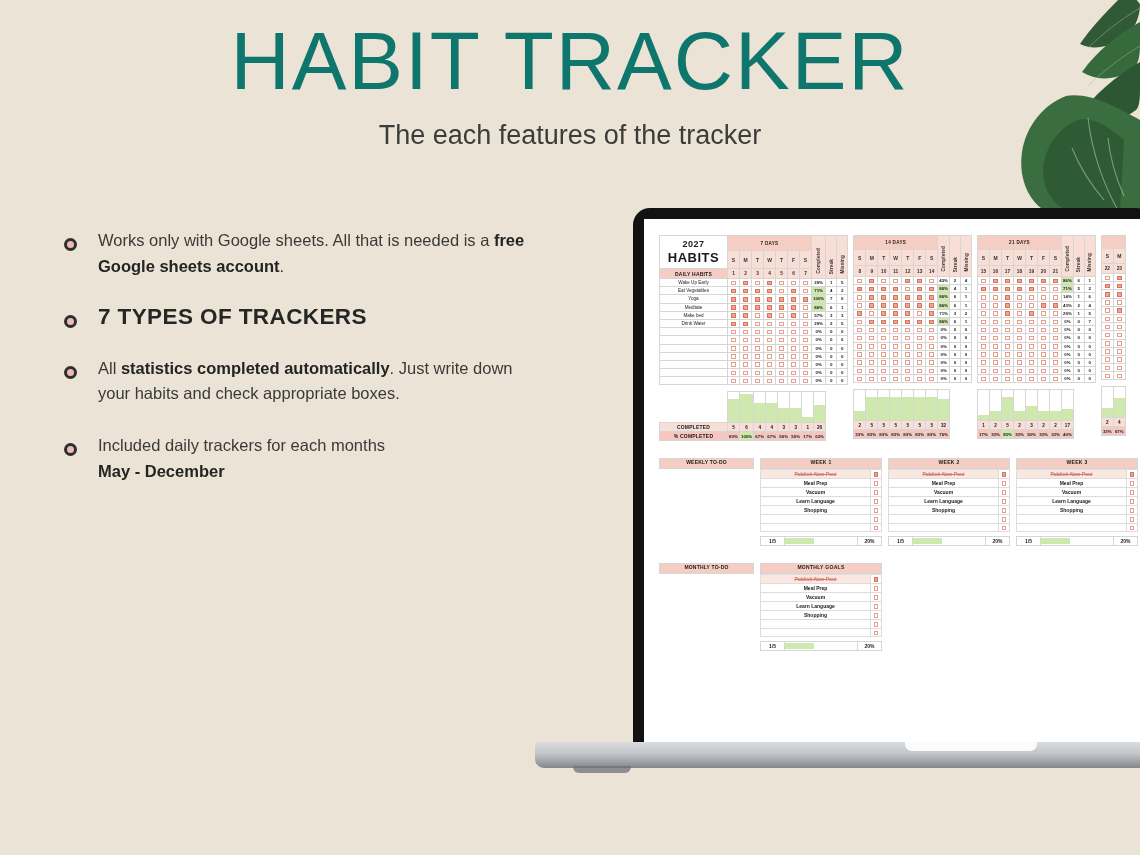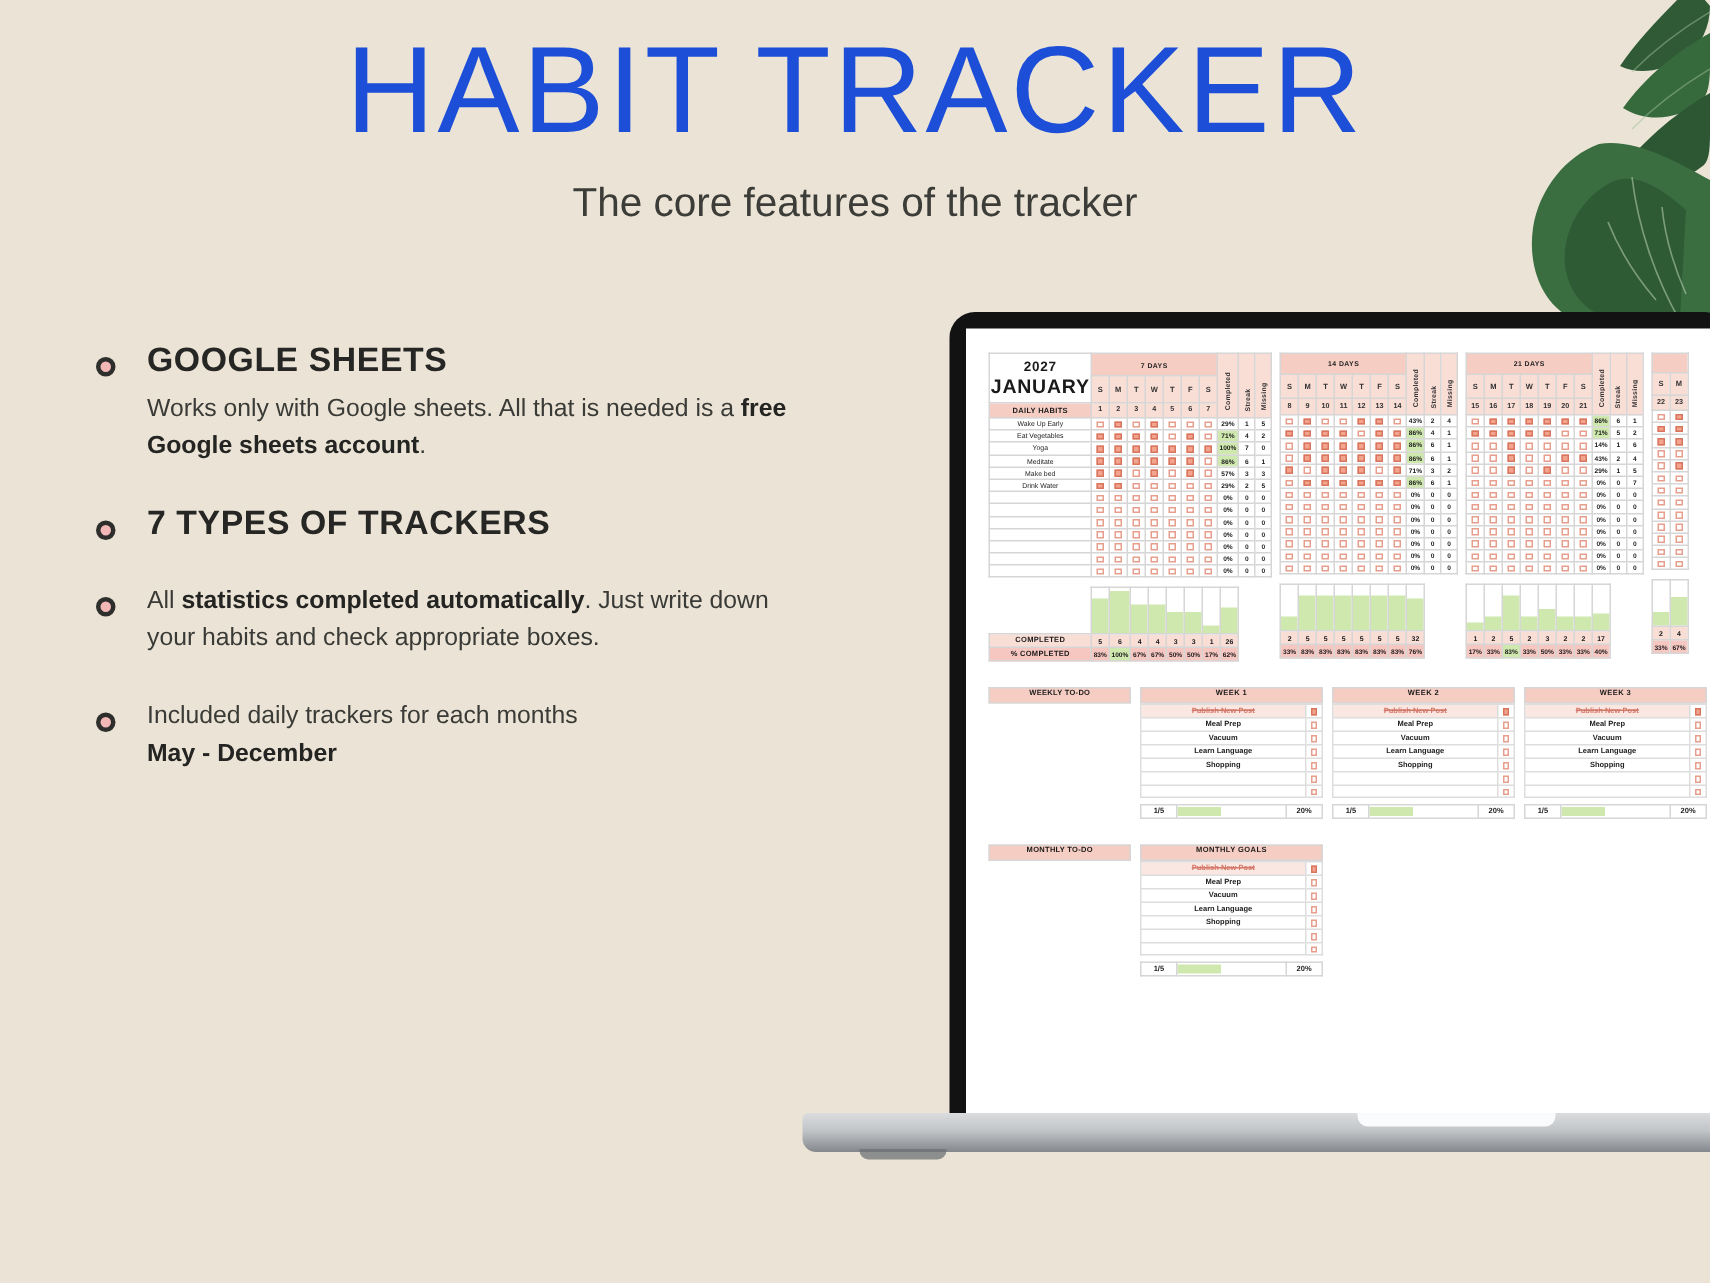--- a/index.html
+++ b/index.html
@@ -9,21 +9,21 @@
     background:#ebe4d6;
     font-family:"Liberation Sans", sans-serif;
     overflow:hidden;
     position:relative;
   }
 
   
   .header { position:absolute; top:0; left:0; width:1140px; text-align:center; }
   .main-title {
     font-size:82px; letter-spacing:2px; font-weight:400;
-    color:#1d4ed8; margin:18px 0 0 0; line-height:1.05;
+    color:#0f766e; margin:18px 0 0 0; line-height:1.05;
     font-family:"Liberation Sans", sans-serif;
   }
   .sub-title {
     font-size:27px; color:#3c3c38; margin-top:16px; font-weight:400;
     font-family:"Liberation Sans", sans-serif;
   }
 
   
   .features { position:absolute; left:60px; top:228px; width:480px; }
   .feature { position:relative; padding-left:38px; margin-bottom:26px; }
@@ -146,21 +146,21 @@
   .todo-cb-cell { width:11px; background:#fff; border:0.5px solid #ddd; text-align:center; }
   .prog-row { margin-top:4px; }
   .prog-row td { border:0.5px solid #d6d6d6; height:9px; font-size:5px; font-weight:700; text-align:center; background:#fff; }
   .prog-fill { background:#cfe8ae; height:100%; display:block; }
 </style>
 </head>
 <body>
 
 <div class="header">
   <h1 class="main-title">HABIT TRACKER</h1>
-  <div class="sub-title">The core features of the tracker</div>
+  <div class="sub-title">The each features of the tracker</div>
 </div>
 
 <div class="leaf">
   <svg width="140" height="215" viewBox="0 0 140 215">
     <g fill="#33603a">
       <path d="M128 -10 C110 8 92 26 80 44 C92 50 108 48 124 38 C134 30 140 18 140 4 Z" fill="#2f5a35"></path>
       <path d="M140 22 C118 34 96 52 82 72 C98 82 118 80 134 68 C139 63 140 54 140 44 Z" fill="#36693c"></path>
       <path d="M140 62 C116 76 92 96 78 118 C96 128 118 124 136 110 C140 106 140 96 140 86 Z" fill="#2d5632"></path>
       <path d="M66 96 C44 104 26 126 22 152 C18 180 30 206 52 214 L140 214 L140 120 C118 108 90 92 66 96 Z" fill="#3a6e40"></path>
       <path d="M78 120 C62 126 48 142 44 162 C40 184 50 202 66 210 L120 212 L124 140 C110 128 94 116 78 120 Z" fill="#2e5a34"></path>
@@ -173,21 +173,20 @@
     <g stroke="#9fbf98" stroke-width="1" fill="none" opacity=".5">
       <path d="M140 8 C120 20 102 34 88 48"></path>
       <path d="M140 46 C120 58 102 72 88 86"></path>
     </g>
   </svg>
 </div>
 
 <div class="features">
   <div class="feature">
     <span class="bullet"></span>
-    <h2 class="feature-title">GOOGLE SHEETS</h2>
     <p class="feature-desc">Works only with Google sheets. All that is needed is a <b>free Google sheets account</b>.</p>
   </div>
   <div class="feature">
     <span class="bullet"></span>
     <h2 class="feature-title">7 TYPES OF TRACKERS</h2>
   </div>
   <div class="feature">
     <span class="bullet"></span>
     <p class="feature-desc">All <b>statistics completed automatically</b>. Just write down your habits and check appropriate boxes.</p>
   </div>
@@ -201,21 +200,21 @@
   <div class="laptop-lid">
     <div class="laptop-screen">
       <div class="sheet">
         <div class="blocks-row" id="tracker-blocks">
             <div class="tracker-block">
               <table class="grid">
                 <tbody>
                   <tr>
                     <td class="month-cell" rowspan="2">
                       <div class="yr">2027</div>
-                      <div class="mn">JANUARY</div>
+                      <div class="mn">HABITS</div>
                     </td>
                     <td class="days-banner" colspan="7">7 DAYS</td>
                     <td class="vlabel" rowspan="3"><span>Completed</span></td>
                     <td class="vlabel" rowspan="3"><span>Streak</span></td>
                     <td class="vlabel" rowspan="3"><span>Missing</span></td>
                   </tr>
                   <tr>
                     <td class="dow">S</td>
                     <td class="dow">M</td>
                     <td class="dow">T</td>

